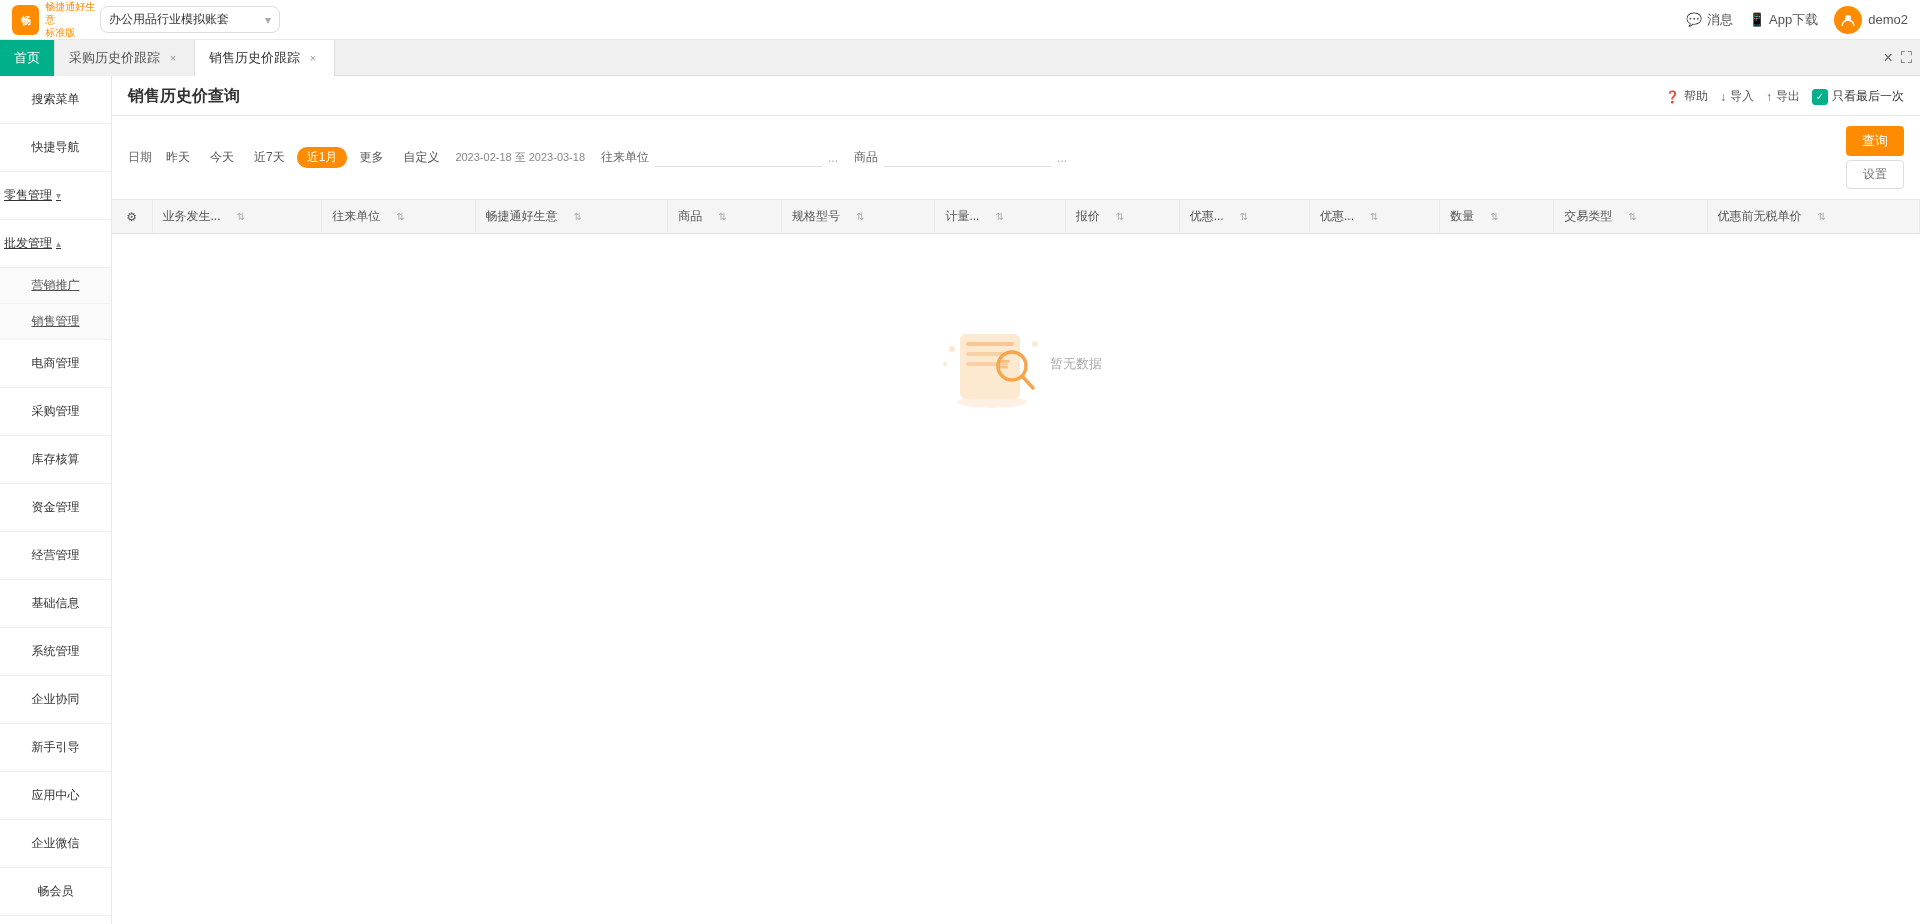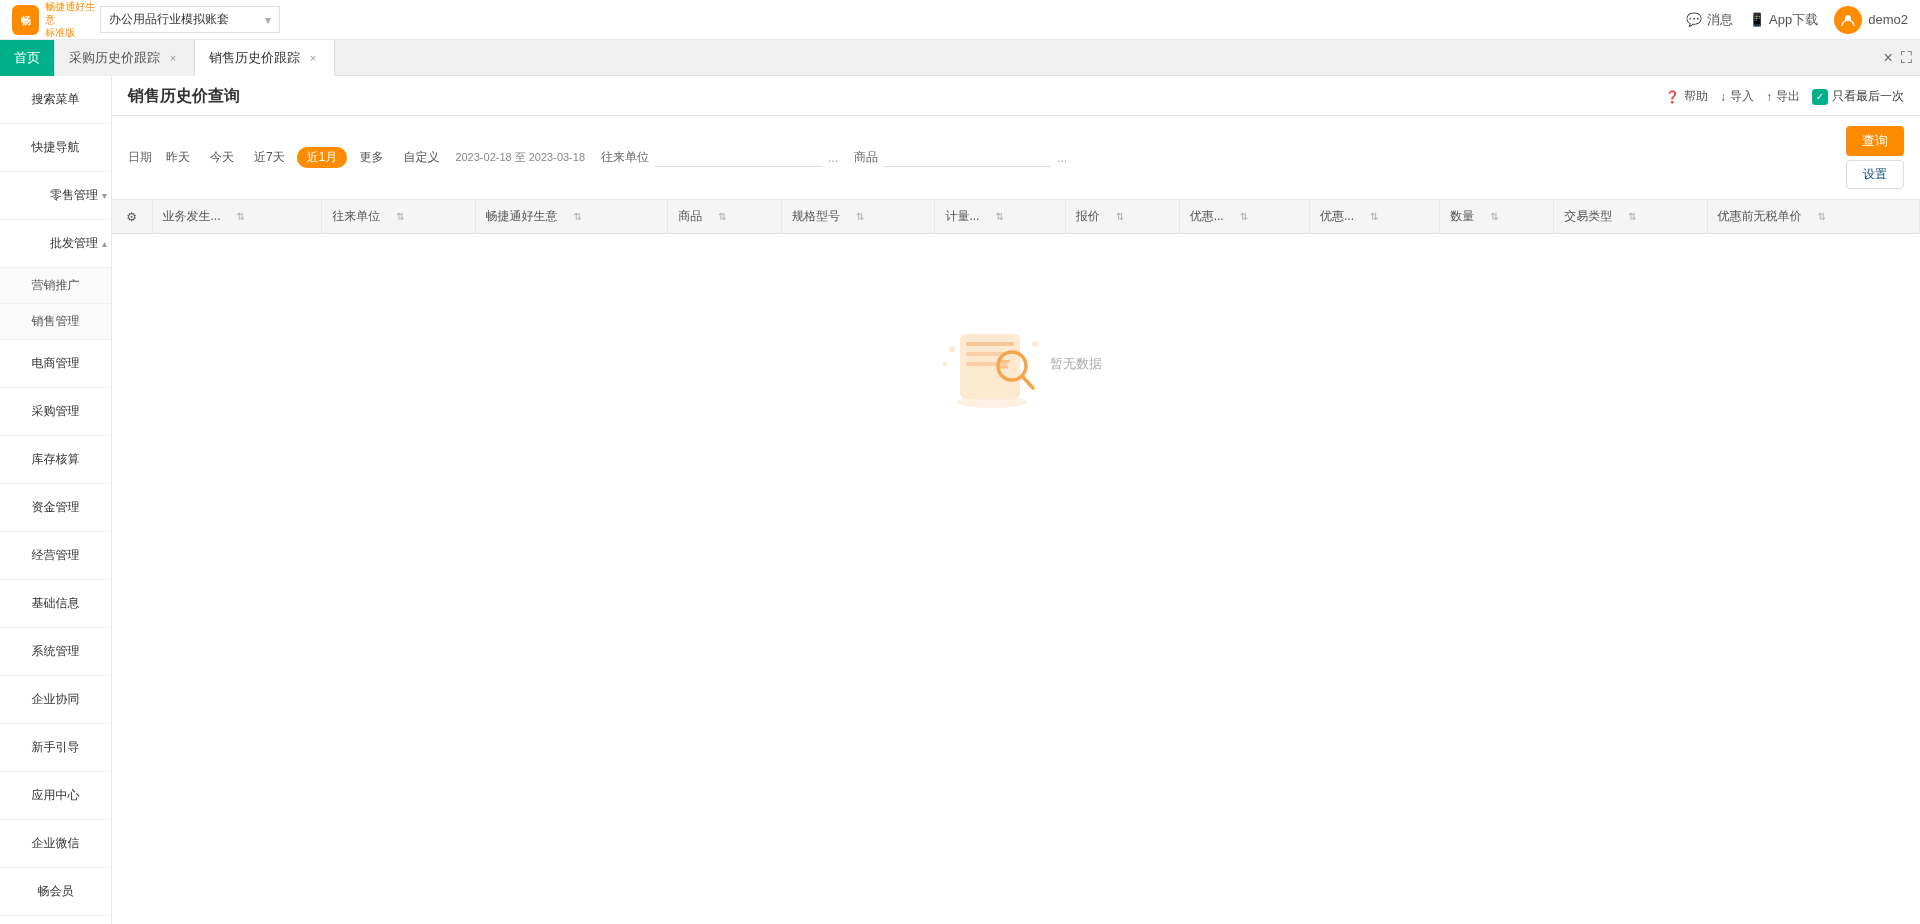--- a/index.html
+++ b/index.html
@@ -32,21 +32,21 @@
       color: white;
       font-size: 16px;
       font-weight: bold;
     }
     .topbar-selector {
       display: flex;
       align-items: center;
       gap: 4px;
       padding: 4px 8px;
       border: 1px solid #ddd;
-      border-radius: 0;
+      border-radius: 8px;
       cursor: pointer;
       font-size: 12px;
       color: #333;
       min-width: 180px;
     }
     .topbar-spacer { flex: 1; }
     .topbar-actions {
       display: flex;
       align-items: center;
       gap: 16px;
@@ -152,39 +152,41 @@
       cursor: pointer;
       font-size: 12px;
       color: #333;
       text-align: center;
       border-bottom: 1px solid #f0f0f0;
       min-height: 48px;
       gap: 2px;
     }
     .sidebar-item.has-arrow {
       flex-direction: row;
-      justify-content: flex-end;
+      justify-content: flex-start;
       gap: 4px;
+      text-decoration: underline;
     }
     .sidebar-item .arrow {
       font-size: 10px;
       color: #999;
     }
     .sidebar-sub-item {
       display: flex;
       align-items: center;
       justify-content: center;
       padding: 8px 4px;
       cursor: pointer;
       font-size: 12px;
       color: #555;
       text-align: center;
       background: #fafafa;
       border-bottom: 1px solid #f0f0f0;
       min-height: 36px;
+      text-decoration: underline;
     }
 
     
     .content {
       flex: 1;
       display: flex;
       flex-direction: column;
       overflow: hidden;
       background: #fff;
     }
@@ -305,21 +307,21 @@
       color: white;
       border: none;
       padding: 6px 16px;
       border-radius: 4px;
       font-size: 13px;
       cursor: pointer;
       white-space: nowrap;
     }
     .btn-settings {
       background: white;
-      color: #0c4a6e;
+      color: #737373;
       border: 1px solid #ddd;
       padding: 5px 12px;
       border-radius: 4px;
       font-size: 12px;
       cursor: pointer;
     }
     .filter-actions {
       display: flex;
       flex-direction: column;
       gap: 4px;

